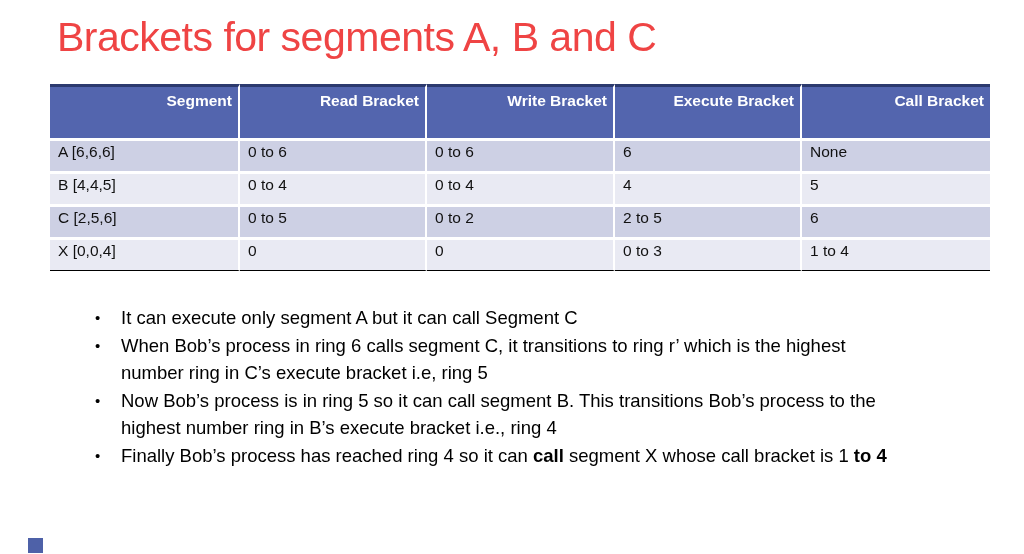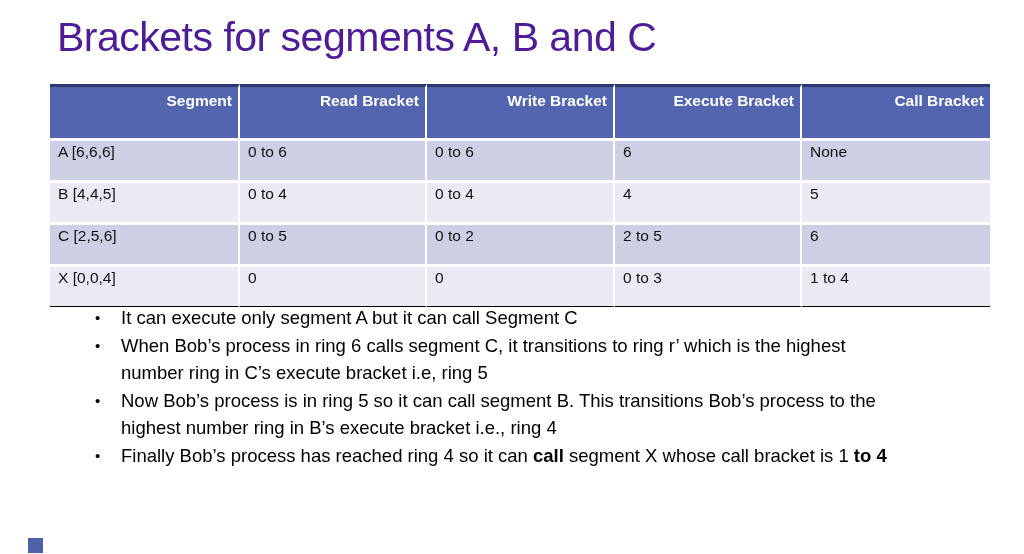--- a/index.html
+++ b/index.html
@@ -1,40 +1,40 @@
 <!DOCTYPE html>
 <html><head>
 <meta charset="utf-8">
 <style>
   html,body { margin:0; padding:0; background:#ffffff; }
   body { width:1024px; height:554px; font-family:"Liberation Sans", sans-serif; }
   .slide { position:relative; width:1024px; height:554px; background:#ffffff; overflow:hidden; }
 
   .title {
     position:absolute; left:57px; top:14px; margin:0;
-    font-size:41px; font-weight:400; color:#4c1d95; letter-spacing:-0.5px;
+    font-size:41px; font-weight:400; color:#ef4444; letter-spacing:-0.5px;
     white-space:nowrap;
   }
 
   table.brackets-table {
     position:absolute; left:50px; top:84px; width:940px;
     border-collapse:separate; border-spacing:0; table-layout:fixed;
     font-size:15.5px; color:#111111;
   }
   table.brackets-table thead th {
     background:#5365AE; color:#ffffff; font-weight:700; text-align:right;
     height:54px; vertical-align:top; box-sizing:border-box;
     padding:5px 6px 0 8px;
     border-top:3px solid #2C3A6E; border-right:2px solid #ffffff;
     font-size:15.5px;
   }
   table.brackets-table thead th:last-child { border-right:none;margin-top:32px; }
   table.brackets-table tbody td {
     height:29px; box-sizing:border-box; vertical-align:middle;
-    padding:2px 6px 19px 8px;
+    padding:2px 6px 10px 8px;
     border-top:3px solid #ffffff; border-right:2px solid #ffffff;
   }
   table.brackets-table tbody td:last-child { border-right:none; }
   table.brackets-table tbody tr:nth-child(odd) td  { background:#CDD0E4; }
   table.brackets-table tbody tr:nth-child(even) td { background:#E9EAF3; }
   table.brackets-table tbody tr:last-child td { border-bottom:1px solid #000000; }
 
   .subtitle {
     position:absolute; left:84px; top:269px; margin:0;
     font-size:23.5px; font-weight:700; color:#000000; white-space:nowrap;

